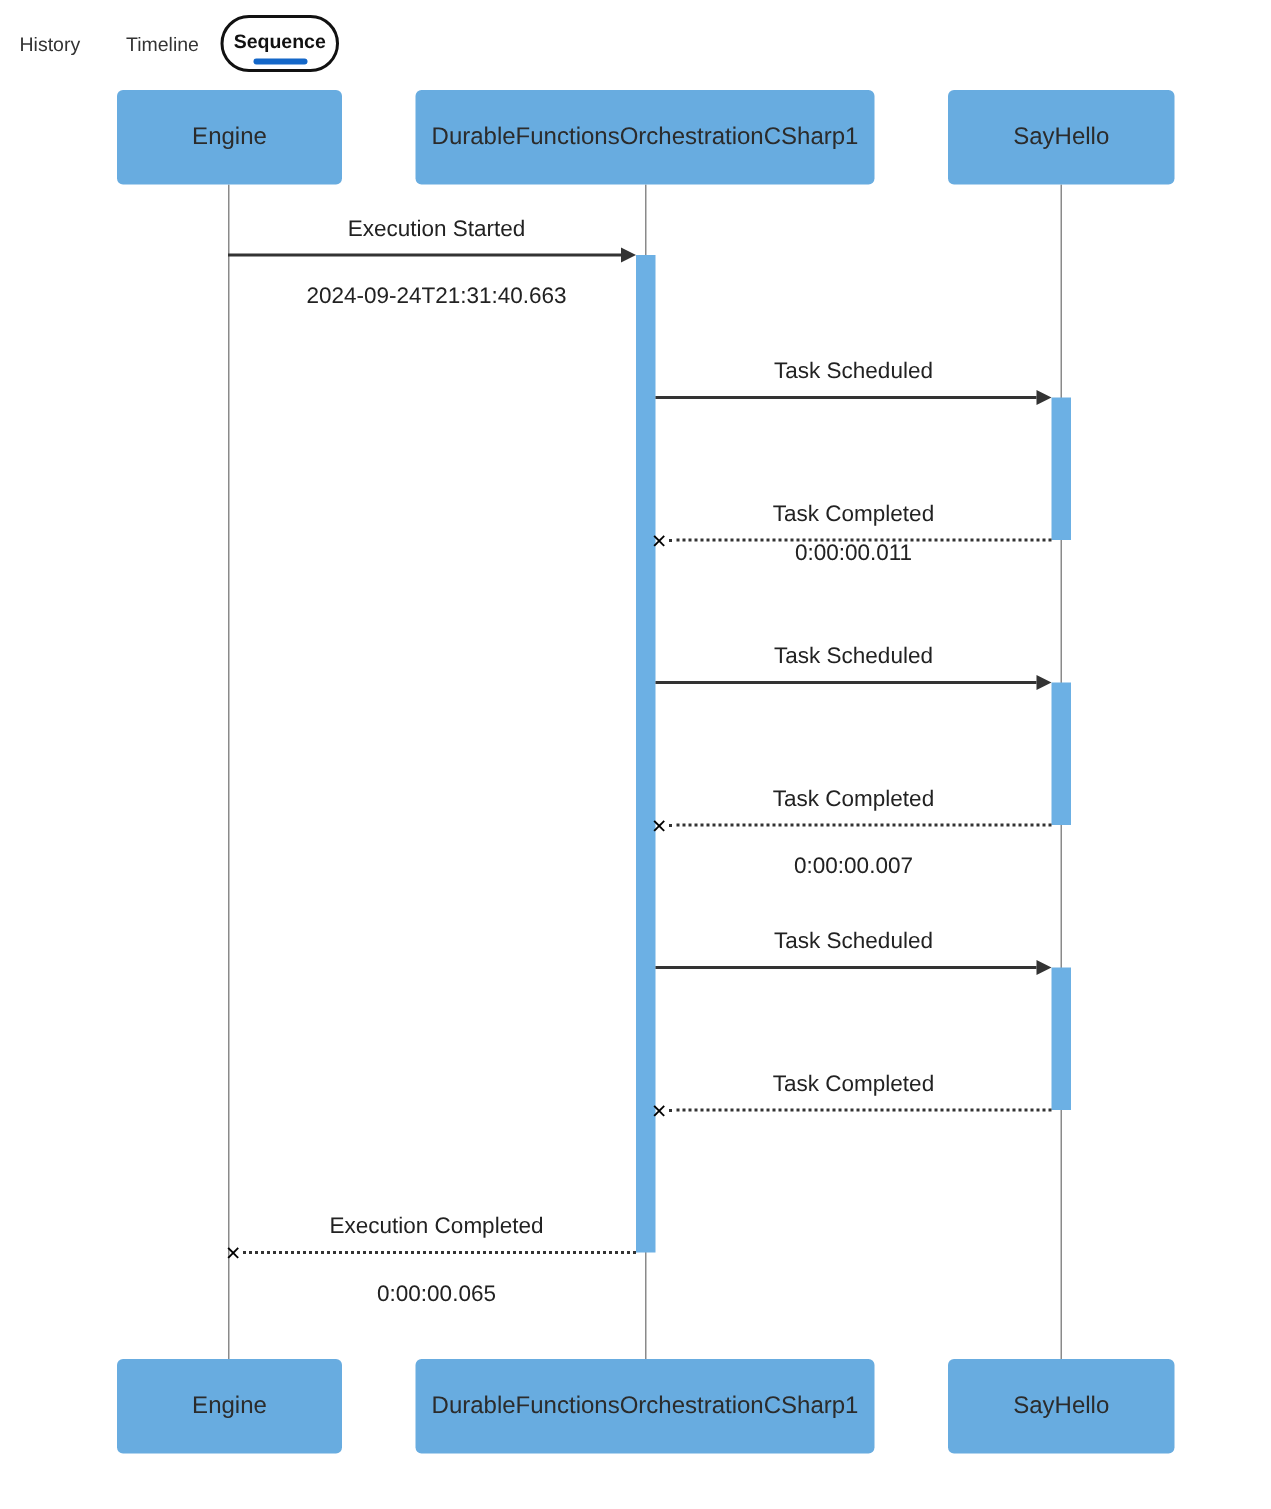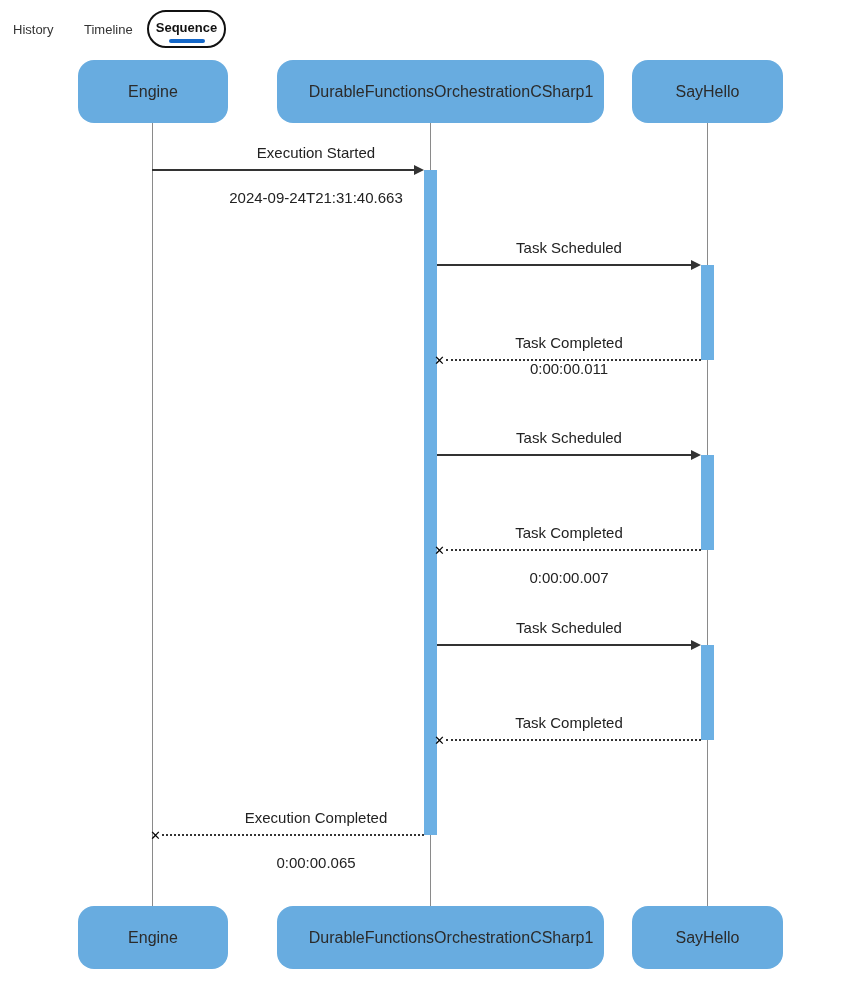--- a/index.html
+++ b/index.html
@@ -12,43 +12,43 @@
   .tab-history{left:13px;}
   .tab-timeline{left:84px;}
   .tab-active-box{position:absolute;left:147px;top:10px;width:79px;height:38px;
       border:2px solid #111;border-radius:19px;box-sizing:border-box;
       display:flex;align-items:center;justify-content:center;cursor:pointer;}
   .tab-active-label{font-size:13px;font-weight:bold;color:#111;margin-top:-4px;}
   .tab-underline{position:absolute;left:50%;transform:translateX(-50%);bottom:3px;
       width:36px;height:4px;border-radius:2px;background:var(--accent,#1467C8);}
 
   
-  .actor{position:absolute;height:63px;background:var(--actor,#68ACE0);border-radius:16px;
+  .actor{position:absolute;height:63px;background:var(--actor,#68ACE0);border-radius:4px;
       display:flex;align-items:center;justify-content:center;
       font-size:16px;color:#2b2b2b;text-align:center;}
   .actor.engine{left:78px;width:150px;}
-  .actor.orch{left:277px;width:306px;padding-left:21px;}
+  .actor.orch{left:277px;width:306px;}
   .actor.hello{left:632px;width:151px;}
   .actor.top{top:60px;}
   .actor.bottom{top:906px;}
 
   
   .lifeline{position:absolute;top:123px;width:1px;height:783px;background:var(--lifeline,#8A8A8A);}
   .lifeline.l-engine{left:152px;}
   .lifeline.l-orch{left:430px;}
   .lifeline.l-hello{left:707px;}
   .activation{position:absolute;width:13px;background:var(--activation,#6CB0E4);}
   .act-orch{left:424px;top:170px;height:665px;}
   .act-h1{left:701px;top:265px;height:95px;}
   .act-h2{left:701px;top:455px;height:95px;}
   .act-h3{left:701px;top:645px;height:95px;}
 
   
   .mlabel{position:absolute;font-size:15px;color:var(--msgtext,#222);text-align:center;white-space:nowrap;}
-  .span-a{left:152px;width:278px;margin-left:25px;}   
+  .span-a{left:152px;width:278px;}   
   .span-b{left:430px;width:278px;}   
   .aline{position:absolute;height:0;border-top:2px solid var(--arrow,#333);}
   .aline.dotted{border-top-style:dotted;}
   .ahead{position:absolute;width:0;height:0;border-top:5px solid transparent;
       border-bottom:5px solid transparent;border-left:10px solid var(--arrow,#333);}
   .across{position:absolute;font-size:13px;font-weight:bold;color:#000;line-height:1;}
 </style>
 </head>
 <body>
 

